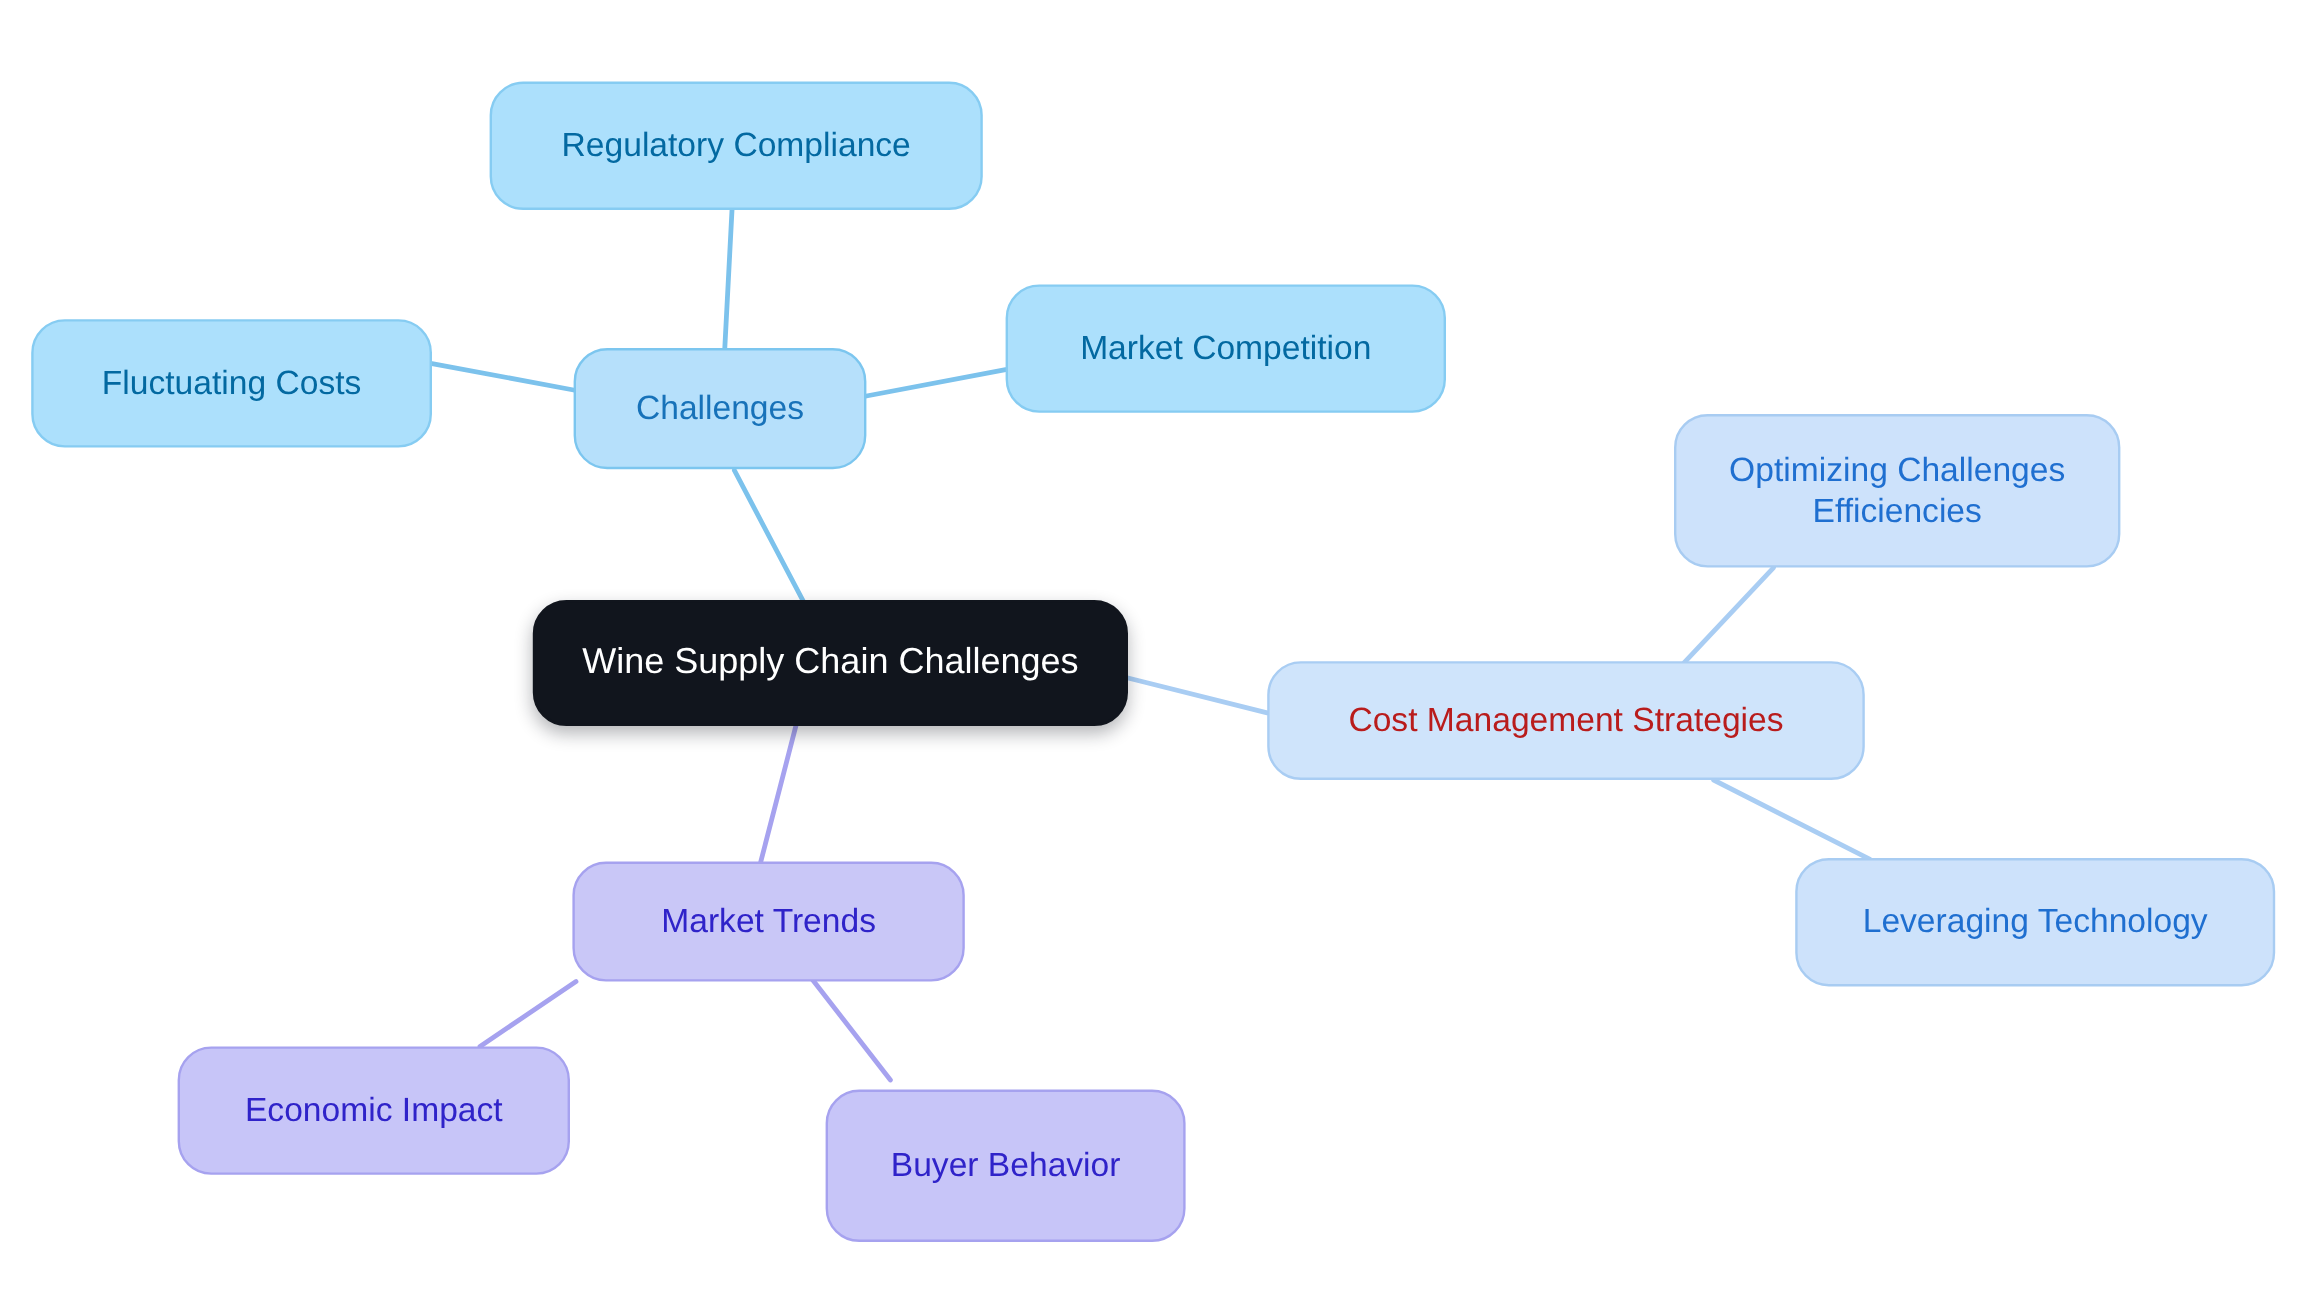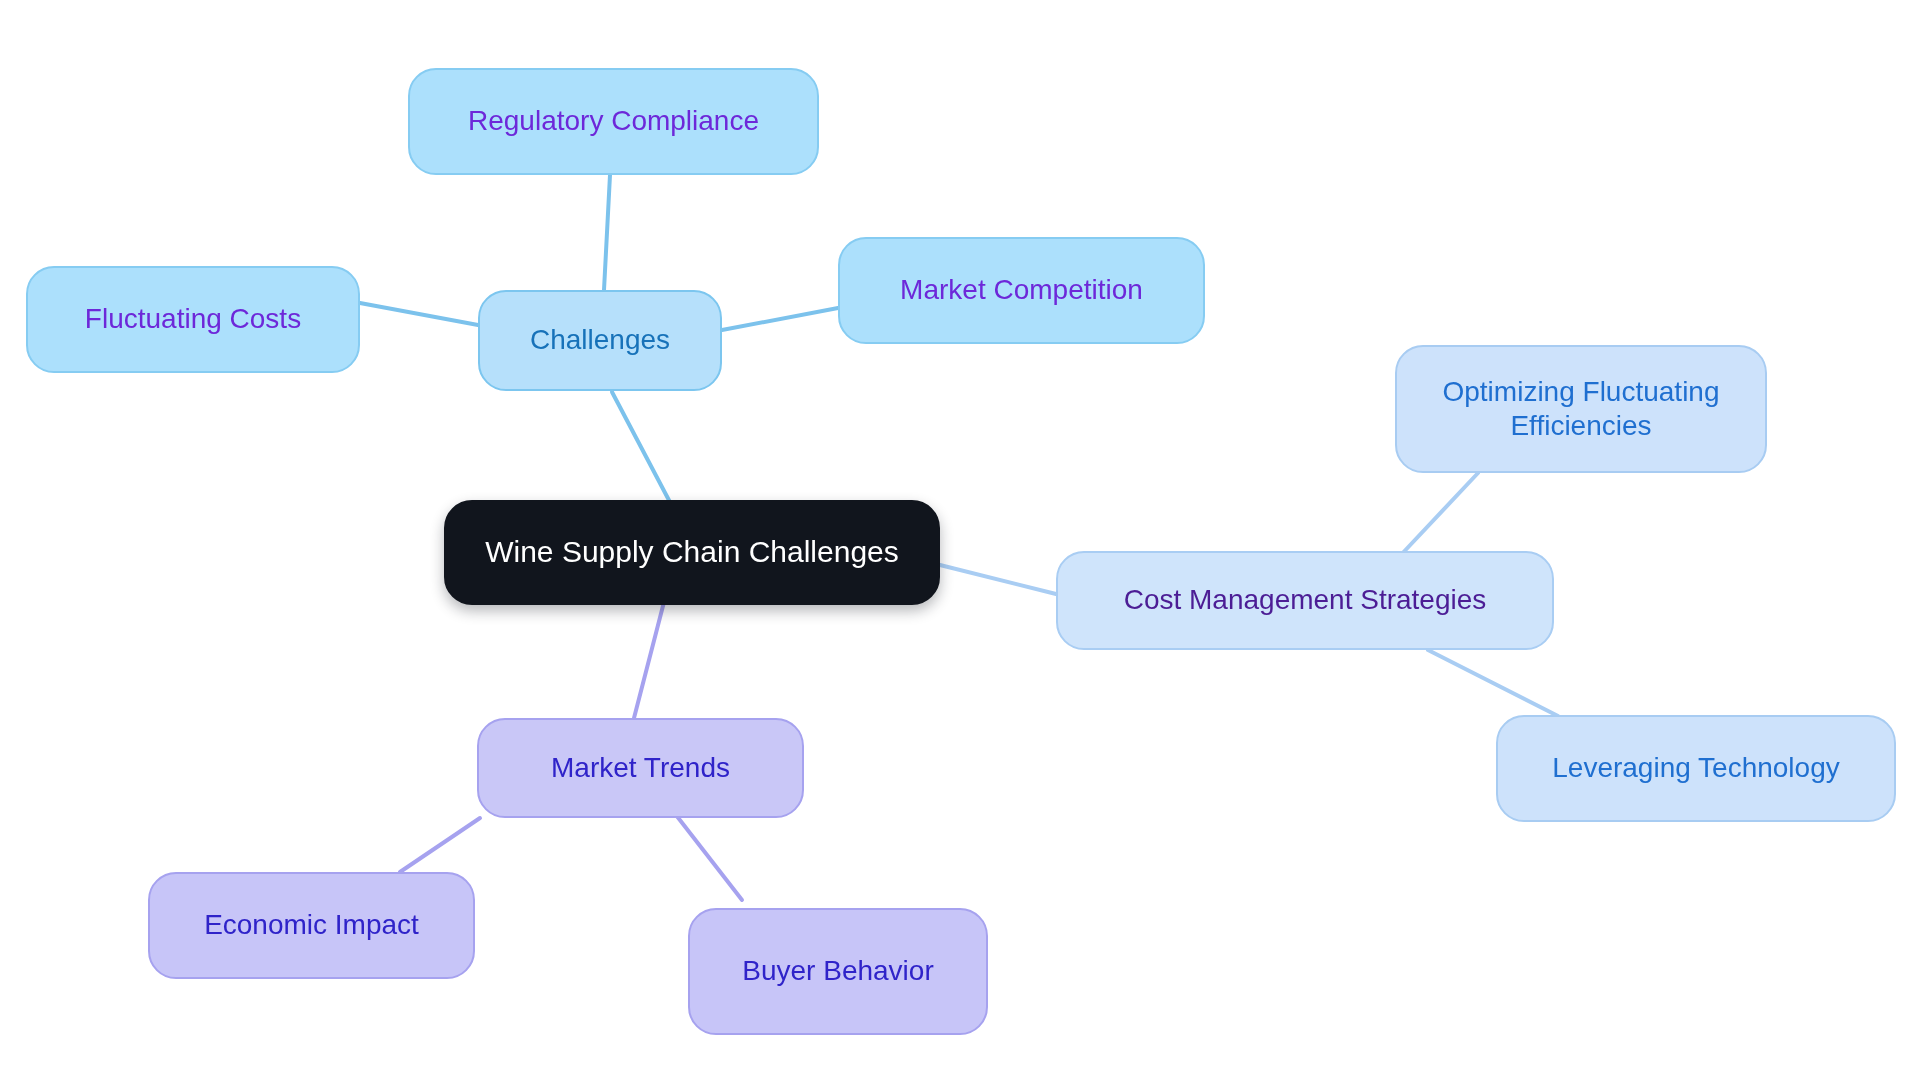--- a/index.html
+++ b/index.html
@@ -57,28 +57,28 @@
   
   .node.branch-challenges {
     background: #b6e0fb;
     border-color: #7cc6ef;
     color: #1772b9;
     font-size: 28px;
   }
   .node.leaf-challenges {
     background: #ace0fc;
     border-color: #86ccf2;
-    color: #6d28d9;
+    color: #0369a1;
     font-size: 28px;
   }
   
   .node.branch-cost {
     background: #cfe4fb;
     border-color: #a9cdf3;
-    color: #4c1d95;
+    color: #b91c1c;
     font-size: 28px;
   }
   .node.leaf-cost {
     background: #cde2fb;
     border-color: #a8ccf2;
     color: #1f6fd0;
     font-size: 28px;
   }
   
   .node.branch-trends {
@@ -141,21 +141,21 @@
 
   <div class="node leaf-challenges" style="left:838px; top:237px; width:367px; height:107px;">
     <span class="node-label">Market Competition</span>
   </div>
 
   <div class="node branch-cost" style="left:1056px; top:551px; width:498px; height:99px;">
     <span class="node-label">Cost Management Strategies</span>
   </div>
 
   <div class="node leaf-cost" style="left:1395px; top:345px; width:372px; height:128px;">
-    <span class="node-label">Optimizing Fluctuating
+    <span class="node-label">Optimizing Challenges
 Efficiencies</span>
   </div>
 
   <div class="node leaf-cost" style="left:1496px; top:715px; width:400px; height:107px;">
     <span class="node-label">Leveraging Technology</span>
   </div>
 
   <div class="node branch-trends" style="left:477px; top:718px; width:327px; height:100px;">
     <span class="node-label">Market Trends</span>
   </div>

